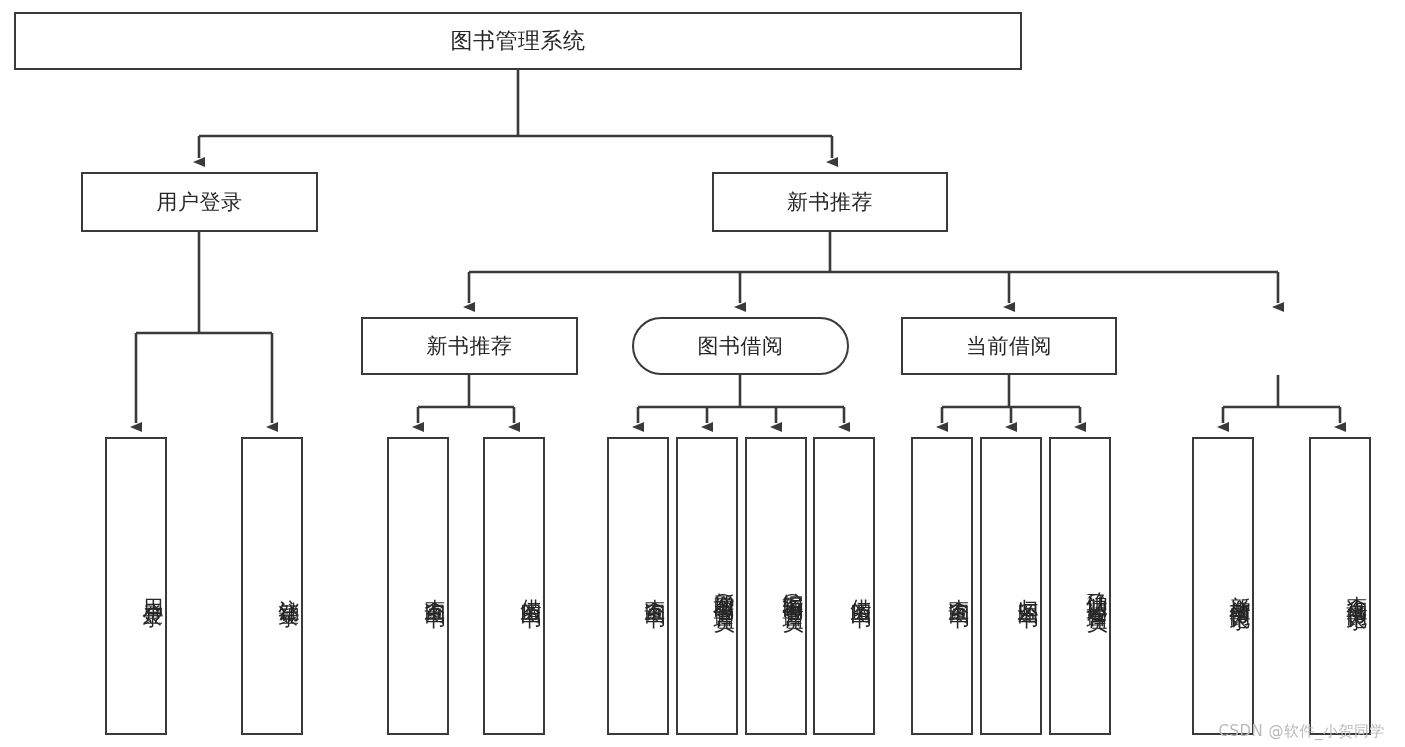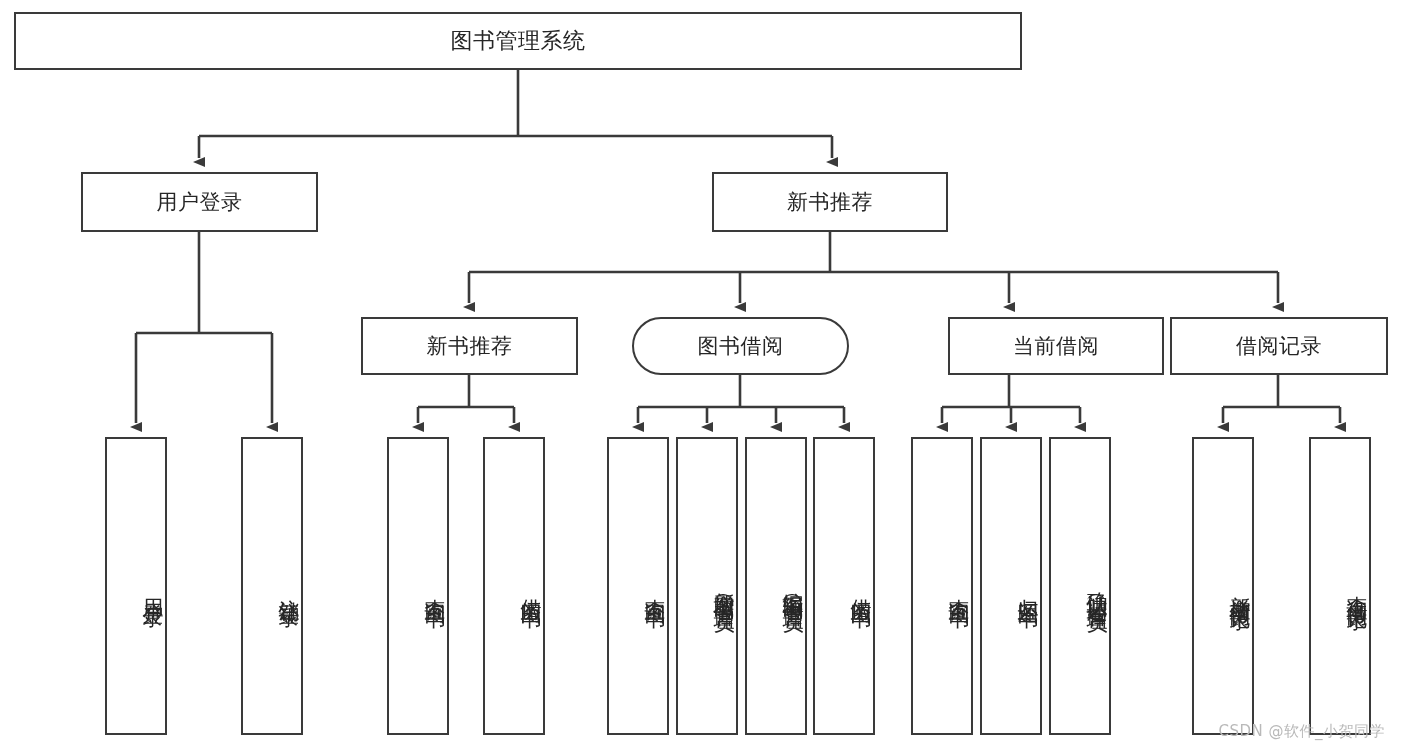--- a/index.html
+++ b/index.html
@@ -134,25 +134,22 @@
   <div class="node h" style="left:712px; top:172px; width:236px; height:60px;">
     <span>新书推荐</span>
   </div>
 
   <div class="node h" style="left:361px; top:317px; width:217px; height:58px;">
     <span>新书推荐</span>
   </div>
   <div class="node h" style="left:632px; top:317px; width:217px; height:58px;border-radius:29px;">
     <span>图书借阅</span>
   </div>
-  <div class="node h" style="left:901px; top:317px; width:216px; height:58px;margin-left:47px;">
+  <div class="node h" style="left:901px; top:317px; width:216px; height:58px;">
     <span>当前借阅</span>
-  </div>
-  <div class="node h" style="left:1170px; top:317px; width:218px; height:58px;">
-    <span>借阅记录</span>
   </div>
 
   <div class="node v" style="left:105px; top:437px; width:62px; height:298px;">
     <span class="vtext">用户登录</span>
   </div>
   <div class="node v" style="left:241px; top:437px; width:62px; height:298px;">
     <span class="vtext">注销登录</span>
   </div>
   <div class="node v" style="left:387px; top:437px; width:62px; height:298px;">
     <span class="vtext">查询图书</span>

